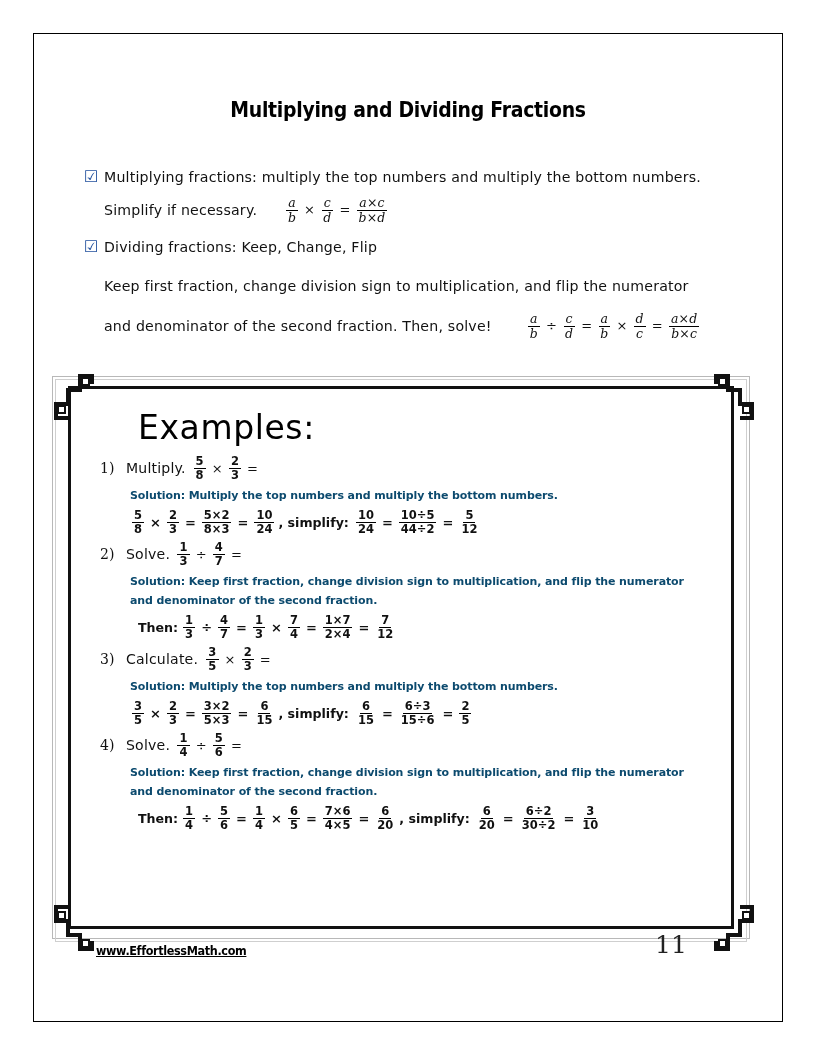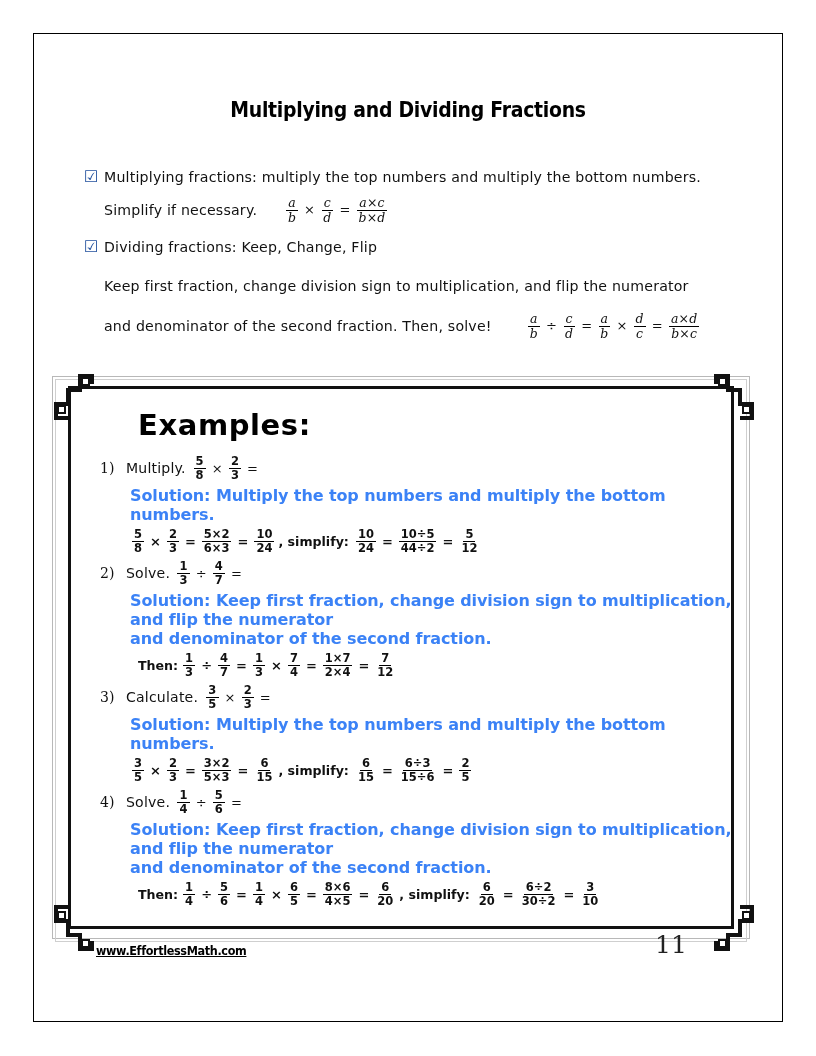--- a/index.html
+++ b/index.html
@@ -189,22 +189,22 @@
   #c-tr { right: 0px; top: 0px; transform: scaleX(-1); }
   #c-bl { left: 0px;  bottom: 0px; transform: scaleY(-1); }
   #c-br { right: 0px; bottom: 0px; transform: scale(-1,-1); }
 
   
   #examples-heading {
     position: absolute;
     left: 138px;
     top: 408px;
     font-family: "DejaVu Sans", sans-serif;
-    font-weight: bold;
-    font-size: 29px;
+    font-weight: normal;
+    font-size: 33px;
     letter-spacing: 0.6px;
     color: #000;
   }
 
   
   #examples {
     position: absolute;
     left: 100px;
     top: 453px;
     width: 640px;
@@ -229,23 +229,23 @@
     margin-right: 4px;
     transform: scaleX(0.97);
     transform-origin: left center;
   }
   .sol-block {
     margin-left: 30px;
     margin-top: 3px;
   }
   .sol-text {
     font-family: "DejaVu Sans", sans-serif;
-    font-size: 16px;
+    font-size: 11px;
     line-height: 19px;
-    color: #3b82f6;
+    color: #0c4a6e;
     font-weight: bold;
     letter-spacing: -0.1px;
   }
   .sol-text .lbl { font-weight: bold; }
   .sol-text .body { font-weight: bold; }
   .work-line {
     display: flex;
     align-items: center;
     font-family: "DejaVu Sans", sans-serif;
     font-size: 12.6px;
@@ -448,21 +448,21 @@
             <span class="den">8</span>
           </span>
           <span class="op">×</span>
           <span class="frac numf">
             <span class="num">2</span>
             <span class="den">3</span>
           </span>
           <span class="op">=</span>
           <span class="frac numf">
             <span class="num">5×2</span>
-            <span class="den">6×3</span>
+            <span class="den">8×3</span>
           </span>
           <span class="op">=</span>
           <span class="frac numf">
             <span class="num">10</span>
             <span class="den">24</span>
           </span>
         </span>
         <span class="tail">, simplify:</span>
         <span class="math numf" style="margin-left:5px;">
           <span class="frac numf">
@@ -653,21 +653,21 @@
             <span class="num">1</span>
             <span class="den">4</span>
           </span>
           <span class="op">×</span>
           <span class="frac numf">
             <span class="num">6</span>
             <span class="den">5</span>
           </span>
           <span class="op">=</span>
           <span class="frac numf">
-            <span class="num">8×6</span>
+            <span class="num">7×6</span>
             <span class="den">4×5</span>
           </span>
           <span class="op">=</span>
           <span class="frac numf">
             <span class="num">6</span>
             <span class="den">20</span>
           </span>
         </span>
         <span class="tail">, simplify:</span>
         <span class="math numf" style="margin-left:5px;">

